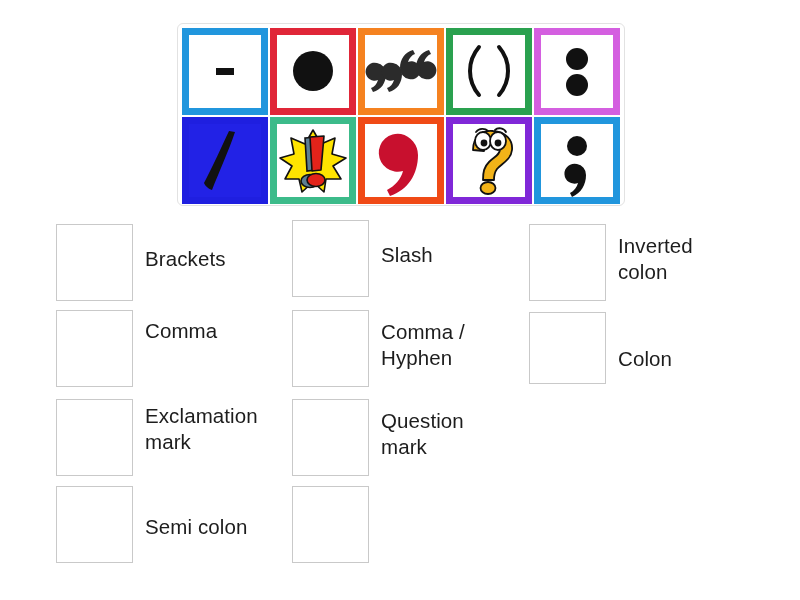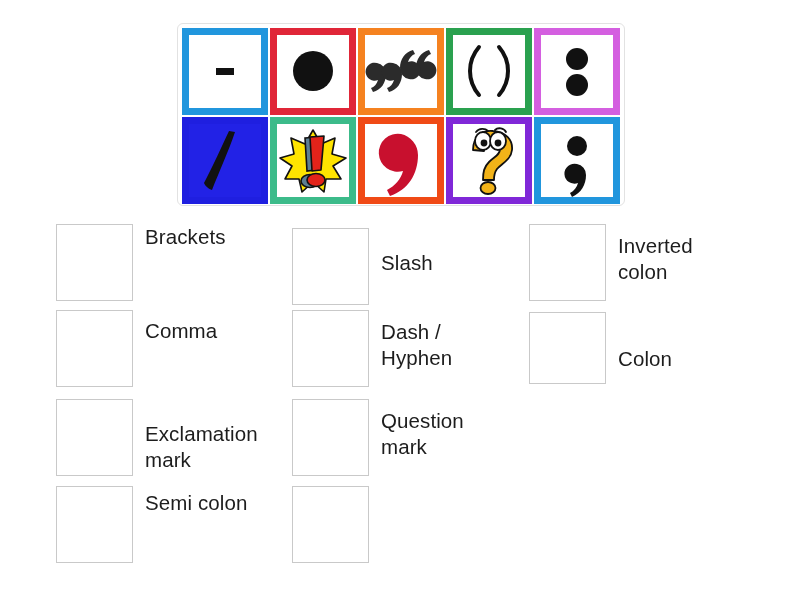--- a/index.html
+++ b/index.html
@@ -192,45 +192,45 @@
     </div>
 
   </div>
 </div>
 
 <div id="answer-grid">
 
   <div class="ans-col c1">
     <div class="ans-item" style="top:6px">
       <div class="drop-box"></div>
-      <div class="ans-label" style="">Brackets</div>
+      <div class="ans-label" style="margin-top:22px">Brackets</div>
     </div>
     <div class="ans-item" style="top:92px">
       <div class="drop-box"></div>
       <div class="ans-label" style="margin-top:8px">Comma</div>
     </div>
     <div class="ans-item" style="top:181px">
       <div class="drop-box"></div>
-      <div class="ans-label" style="margin-top:22px">Exclamation
+      <div class="ans-label" style="margin-top:4px">Exclamation
 mark</div>
     </div>
     <div class="ans-item" style="top:268px">
       <div class="drop-box"></div>
-      <div class="ans-label" style="margin-top:4px">Semi colon</div>
+      <div class="ans-label" style="margin-top:28px">Semi colon</div>
     </div>
   </div>
 
   <div class="ans-col c2">
-    <div class="ans-item" style="top:10px">
+    <div class="ans-item" style="top:2px">
       <div class="drop-box"></div>
       <div class="ans-label" style="margin-top:22px">Slash</div>
     </div>
     <div class="ans-item" style="top:92px">
       <div class="drop-box"></div>
-      <div class="ans-label" style="margin-top:9px">Dash /
+      <div class="ans-label" style="margin-top:9px">Comma /
 Hyphen</div>
     </div>
     <div class="ans-item" style="top:181px">
       <div class="drop-box"></div>
       <div class="ans-label" style="margin-top:9px">Question
 mark</div>
     </div>
     <div class="ans-item" style="top:268px">
       <div class="drop-box"></div>
     </div>

